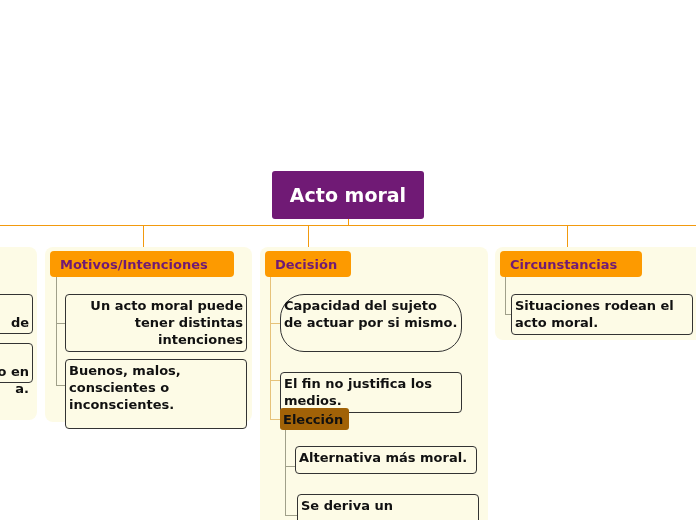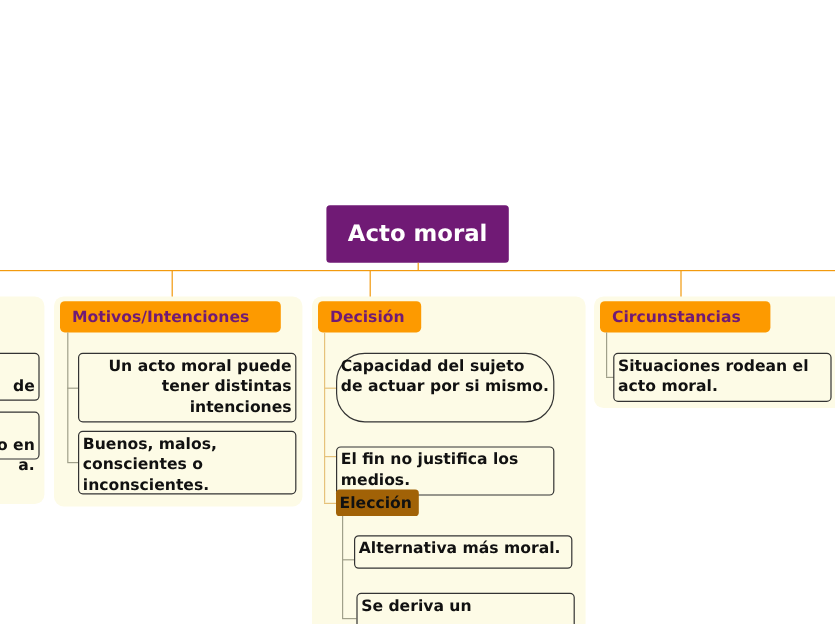--- a/index.html
+++ b/index.html
@@ -65,21 +65,21 @@
 <div class="abs panel" style="left:45px; top:247px; width:207px; height:175px;"></div>
 <div class="abs branch" style="left:50px; top:251px; width:184px;">
   <span>Motivos/Intenciones</span>
 </div>
 <div class="abs tree" style="left:56px; top:277px; height:108px;"></div>
 <div class="abs tick" style="left:56px; top:323px; width:9px;"></div>
 <div class="abs tick" style="left:56px; top:385px; width:9px;"></div>
 <div class="abs leaf" style="left:65px; top:294px; width:182px; height:58px;text-align:right;">
   <span>Un acto moral puede tener distintas intenciones</span>
 </div>
-<div class="abs leaf" style="left:65px; top:359px; width:182px; height:53px;">
+<div class="abs leaf" style="left:65px; top:359px; width:182px; height:70px;">
   <span>Buenos, malos, conscientes o inconscientes.</span>
 </div>
 
 <div class="abs panel" style="left:260px; top:247px; width:228px; height:280px;"></div>
 <div class="abs branch" style="left:265px; top:251px; width:86px;">
   <span>Decisión</span>
 </div>
 <div class="abs otree" style="left:270px; top:277px; height:142px;"></div>
 <div class="abs otick" style="left:270px; top:323px; width:10px;"></div>
 <div class="abs otick" style="left:270px; top:380px; width:10px;"></div>

